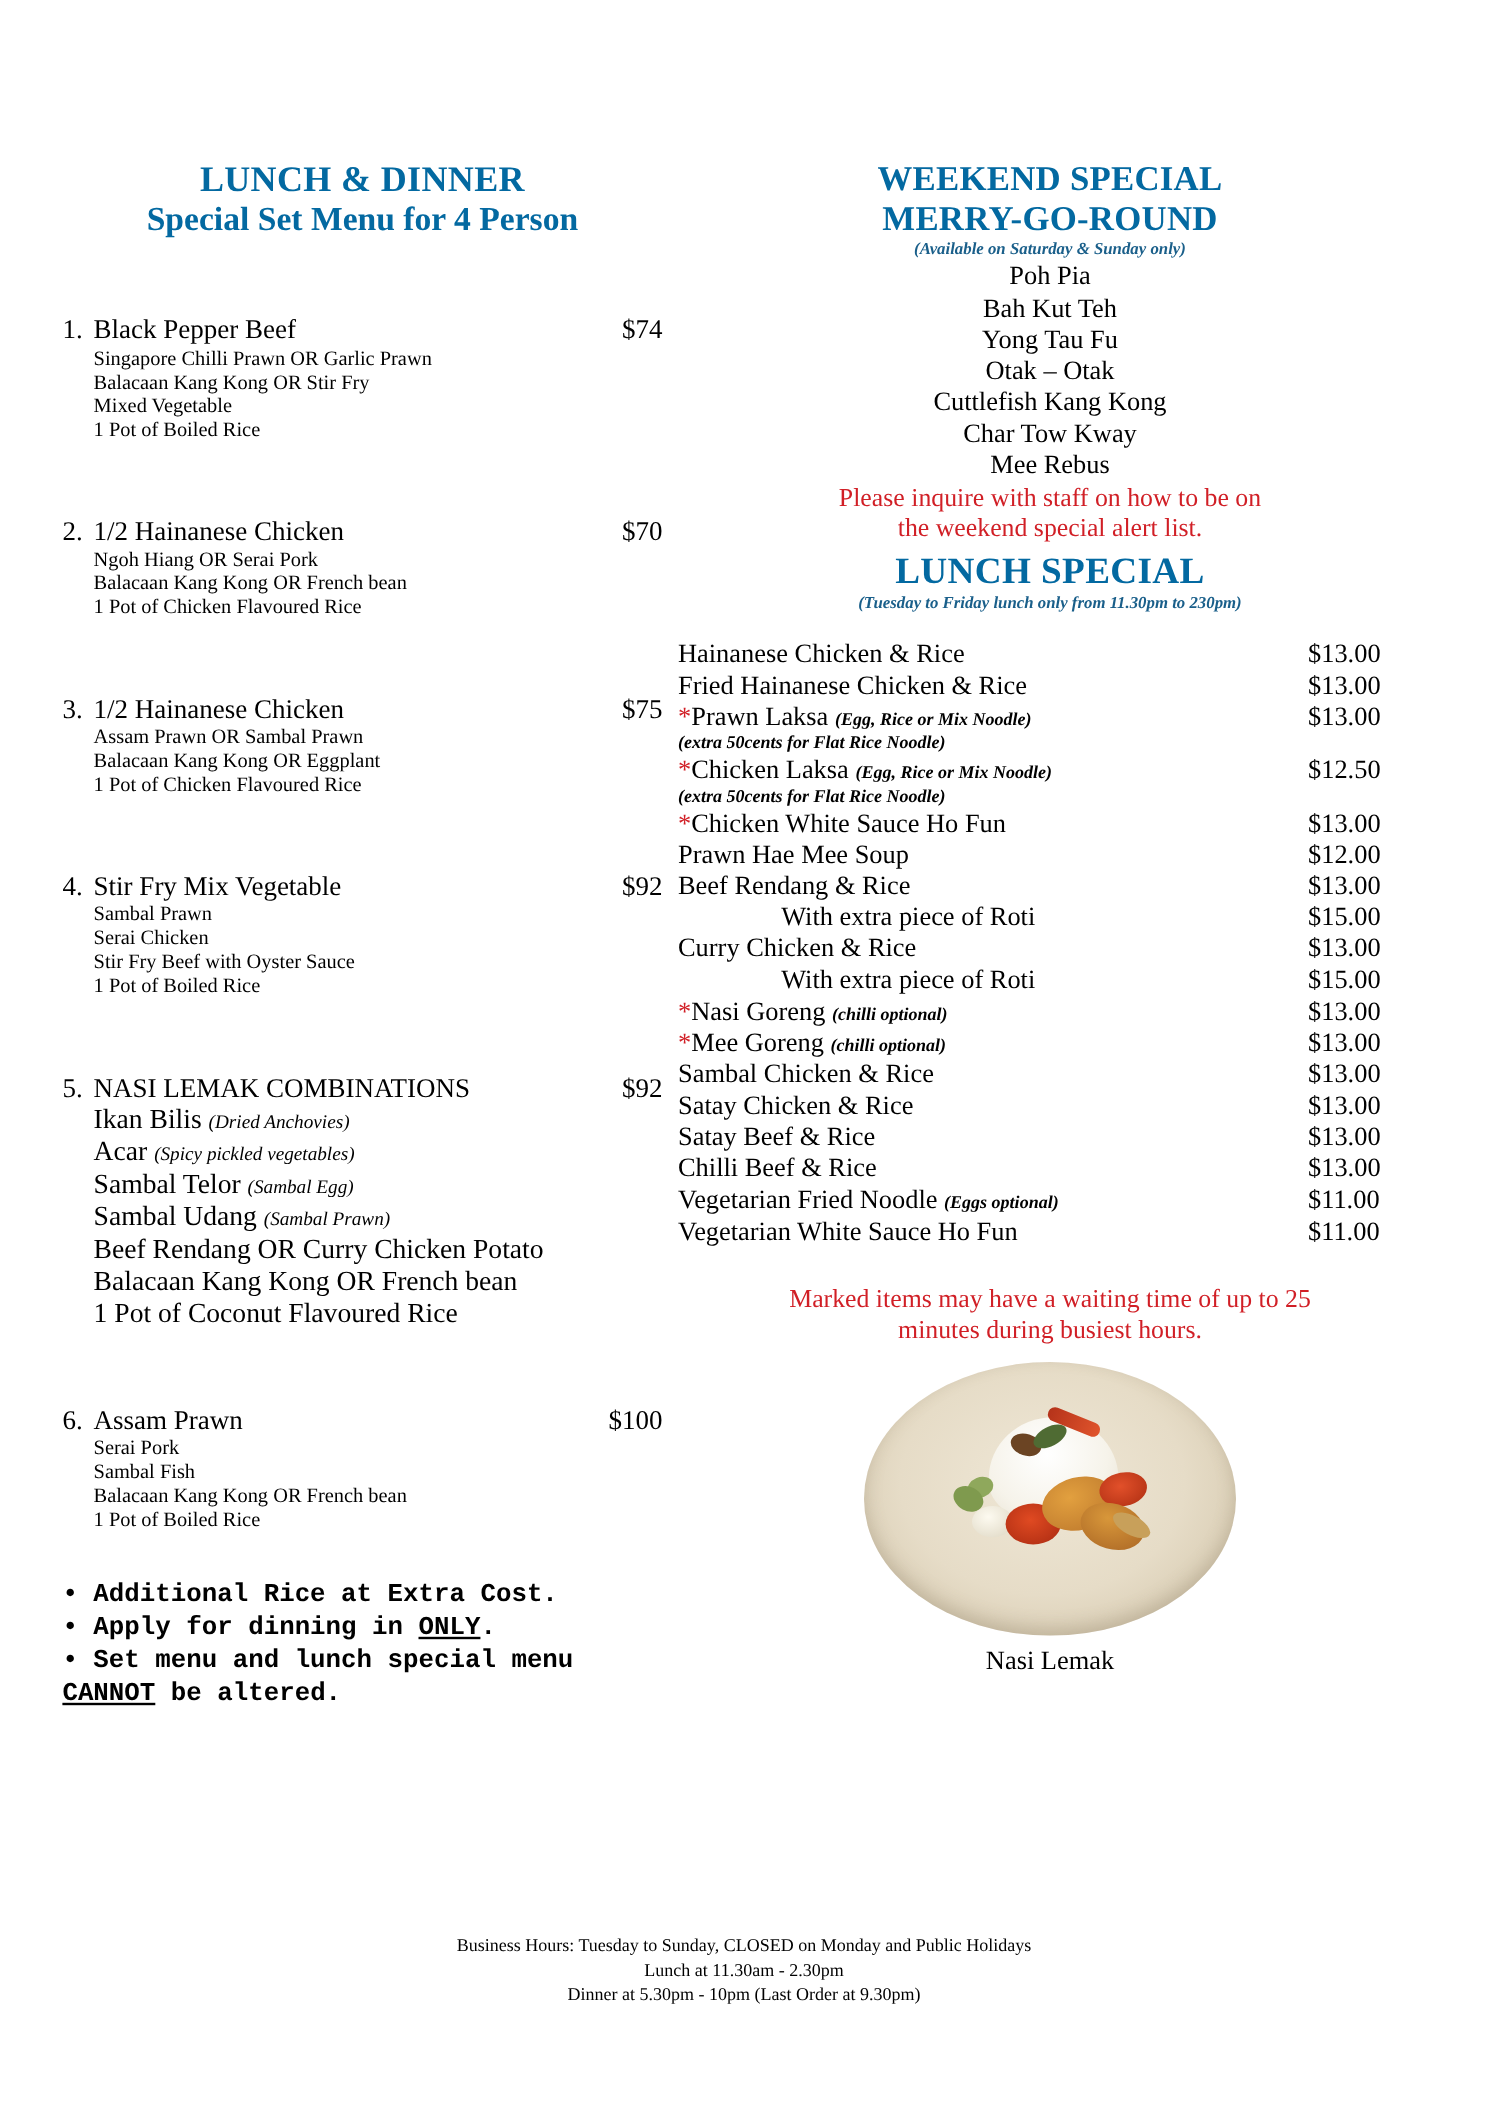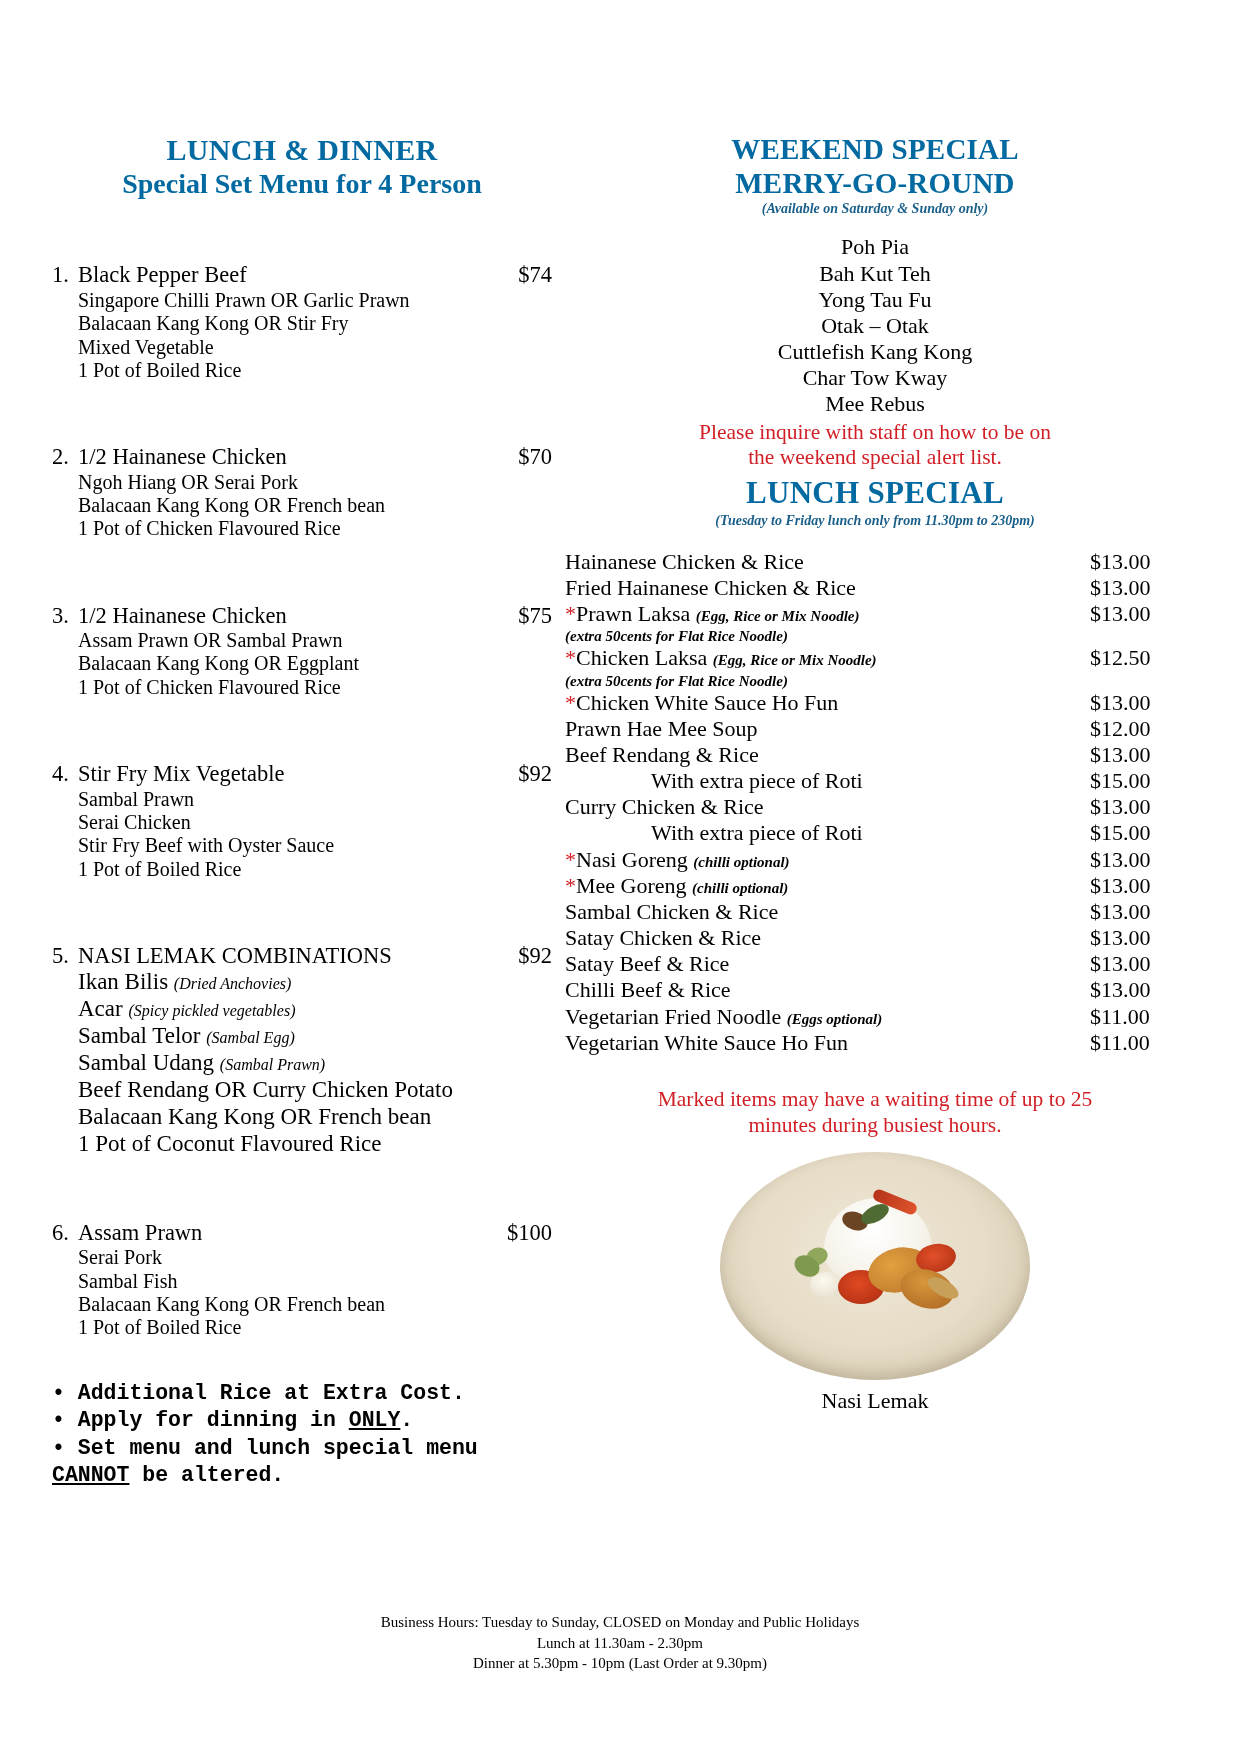--- a/index.html
+++ b/index.html
@@ -42,21 +42,21 @@
   .set-row {
     display:flex;
     align-items:baseline;
     font-size:22.5px;
     line-height:1.17;
   }
   .set-num { width:26px; flex:none; }
   .set-title { flex:1;margin-top:32px; }
   .set-price { width:62px; text-align:right; flex:none; }
   .set-sub {
-    font-size:20px;
+    font-size:17px;
     line-height:1.17;
     margin-left:26px;
   }
   .paren-it {
     font-style:italic;
     font-size:16px;
   }
   .set-sub.big { font-size:23px; }
 
   
@@ -68,21 +68,21 @@
     max-width:495px;
     font-family:Liberation Mono, monospace;
   }
   .notes u { text-decoration:underline; }
 
   
   .wk-list {
     text-align:center;
     font-size:22px;
     line-height:1.19;
-    margin-top:17px;
+    margin-top:0;
   }
   .red-note {
     color:#d11f26;
     text-align:center;
     font-size:21.5px;
     line-height:1.2;
     margin-top:2px;
   }
 
   

